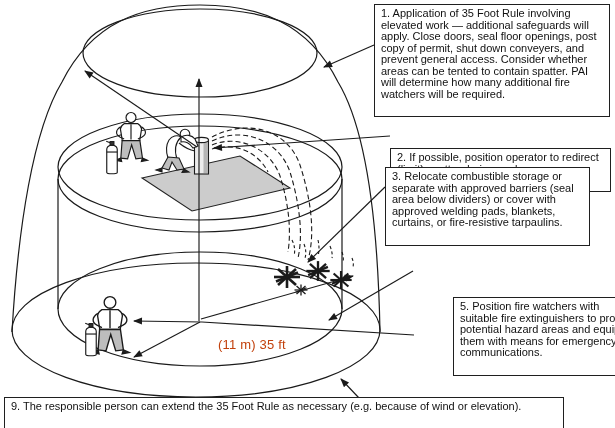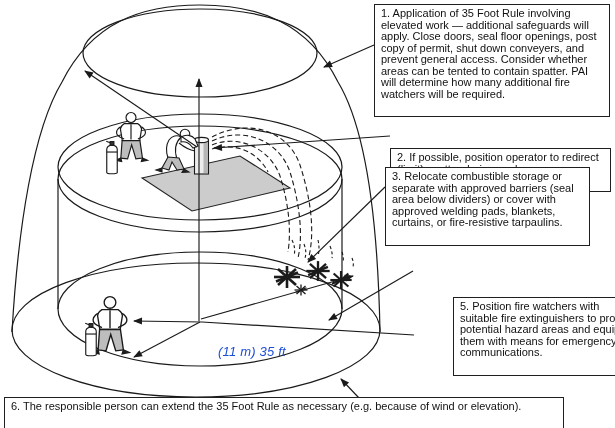--- a/index.html
+++ b/index.html
@@ -7,22 +7,22 @@
     position:relative; width:615px; height:428px; background:#ffffff;
     font-family:"Liberation Sans", sans-serif; overflow:hidden;
   }
   .stage svg { position:absolute; left:0; top:0; }
   .callout {
     position:absolute; box-sizing:border-box;
     border:1.4px solid #1f1f1f; background:#ffffff; color:#111;
     font-size:11px; line-height:11.55px; padding:3px 5px 16px 6px;
   }
   .radius-label {
-    position:absolute; left:218px; top:344px;
-    font-size:13px; color:#1d4ed8; letter-spacing:0.2px; white-space:nowrap;font-style:italic;
+    position:absolute; left:218px; top:337px;
+    font-size:13px; color:#c2410c; letter-spacing:0.2px; white-space:nowrap;
   }
 </style>
 </head>
 <body>
 
 <div class="stage">
 
   <svg width="615" height="428" viewBox="0 0 615 428">
     <defs>
       <marker id="ah" markerWidth="10" markerHeight="8" refX="8.5" refY="4" orient="auto" markerUnits="userSpaceOnUse" viewBox="0 0 10 8">
@@ -130,17 +130,17 @@
 
   <div class="callout" style="left:374px; top:4px; width:236px; min-height:105px;">1. Application of 35 Foot Rule involving elevated work — additional safeguards will apply. Close doors, seal floor openings, post copy of permit, shut down conveyers, and prevent general access. Consider whether areas can be tented to contain spatter. PAI will determine how many additional fire watchers will be required.</div>
 
   <div class="callout" style="left:390px; top:120px; width:221px;margin-top:28px;">2. If possible, position operator to redirect (limit) spatter during work.</div>
 
   <div class="callout" style="left:385px; top:167px; width:205px;">3. Relocate combustible storage or separate with approved barriers (seal area below dividers) or cover with approved welding pads, blankets, curtains, or fire-resistive tarpaulins.</div>
 
 
   <div class="callout" style="left:414px; top:297px; width:193px;margin-left:39px;">5. Position fire watchers with suitable fire extinguishers to protect potential hazard areas and equip them with means for emergency communications.</div>
 
-  <div class="callout" style="left:4px; top:397px; width:560px;">6. The responsible person can extend the 35 Foot Rule as necessary (e.g. because of wind or elevation).</div>
+  <div class="callout" style="left:4px; top:397px; width:560px;">9. The responsible person can extend the 35 Foot Rule as necessary (e.g. because of wind or elevation).</div>
 
   <div class="radius-label">(11 m) 35 ft</div>
 
 </div>
 
 </body></html>

